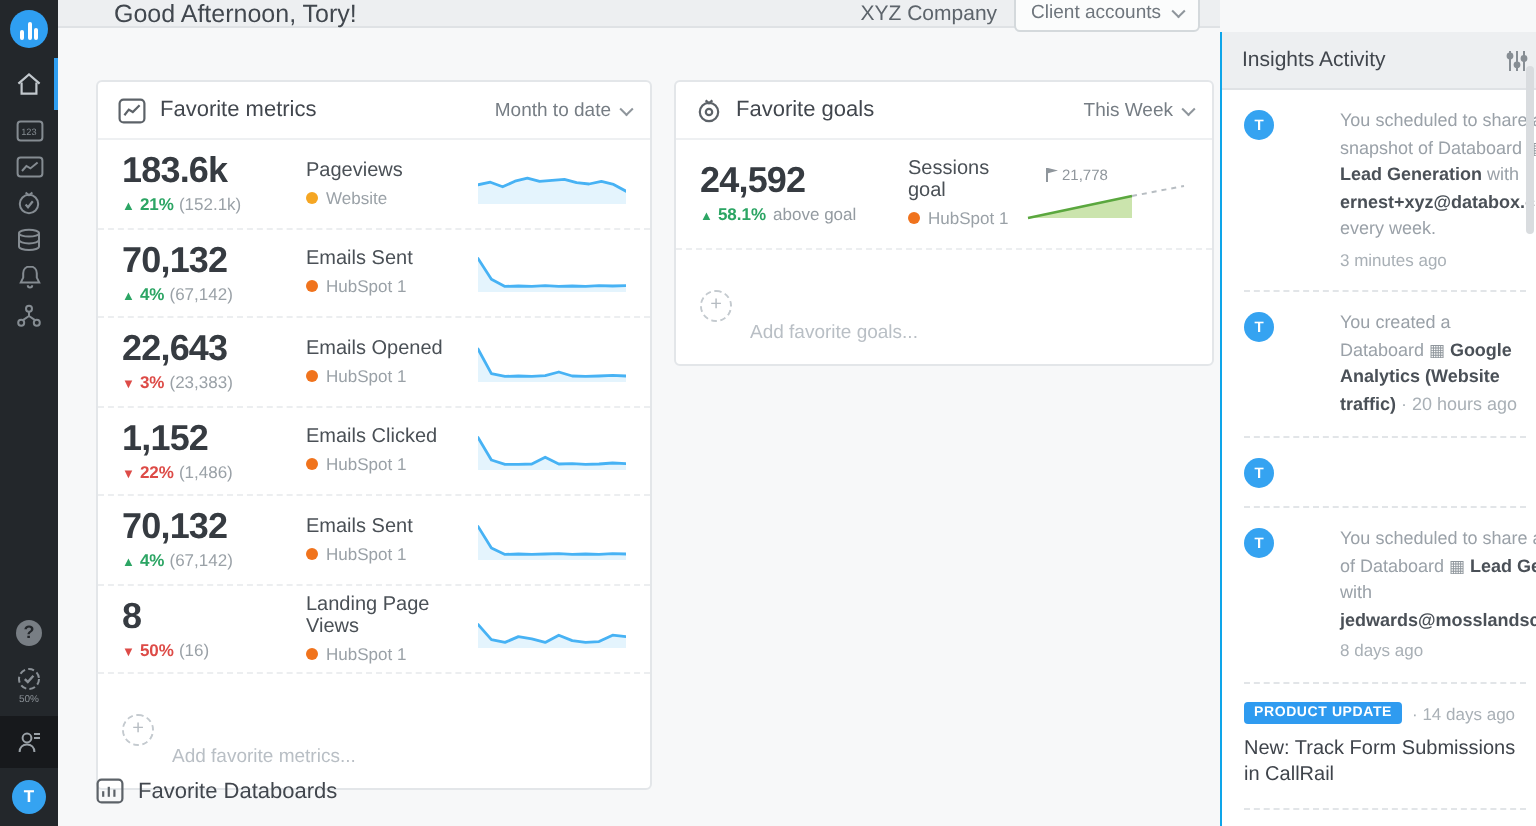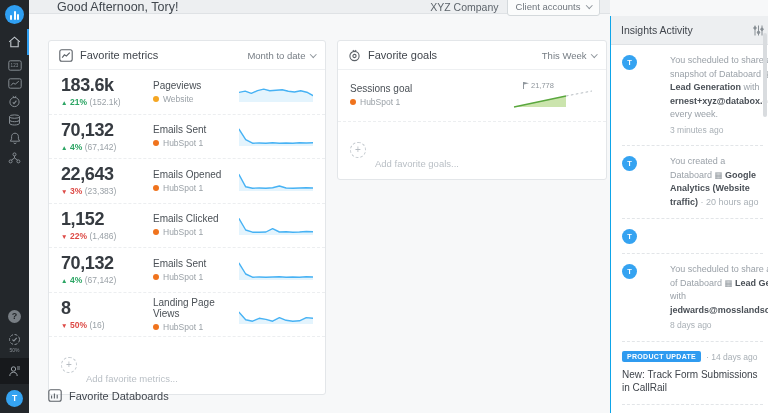--- a/index.html
+++ b/index.html
@@ -331,20 +331,28 @@
             <path d="M4.8 1.2 L6.5 2.6 L8.2 1.2"></path>
             <circle cx="6.5" cy="7" r="1.6"></circle>
           </svg>
         <span class="ttl">Favorite goals</span>
         <span class="range">
           <span>This Week</span>
           <span class="chev"></span>
         </span>
       </div>
       <div class="grow">
+        <div class="mval" style="width:104px">
+          <div class="val">24,592</div>
+          <div class="delta">
+            <span class="arr up">▲</span>
+            <span class="pct up">58.1%</span>
+            <span class="suffix">above goal</span>
+          </div>
+        </div>
         <div class="mname">
           <div class="nm">Sessions goal</div>
           <div class="src">
             <span class="dot" style="background:#f0731d"></span>
             <span class="srclbl">HubSpot 1</span>
           </div>
         </div>
         <div class="gchart">
           <svg width="84" height="32" viewBox="0 0 84 32">
             <g>

